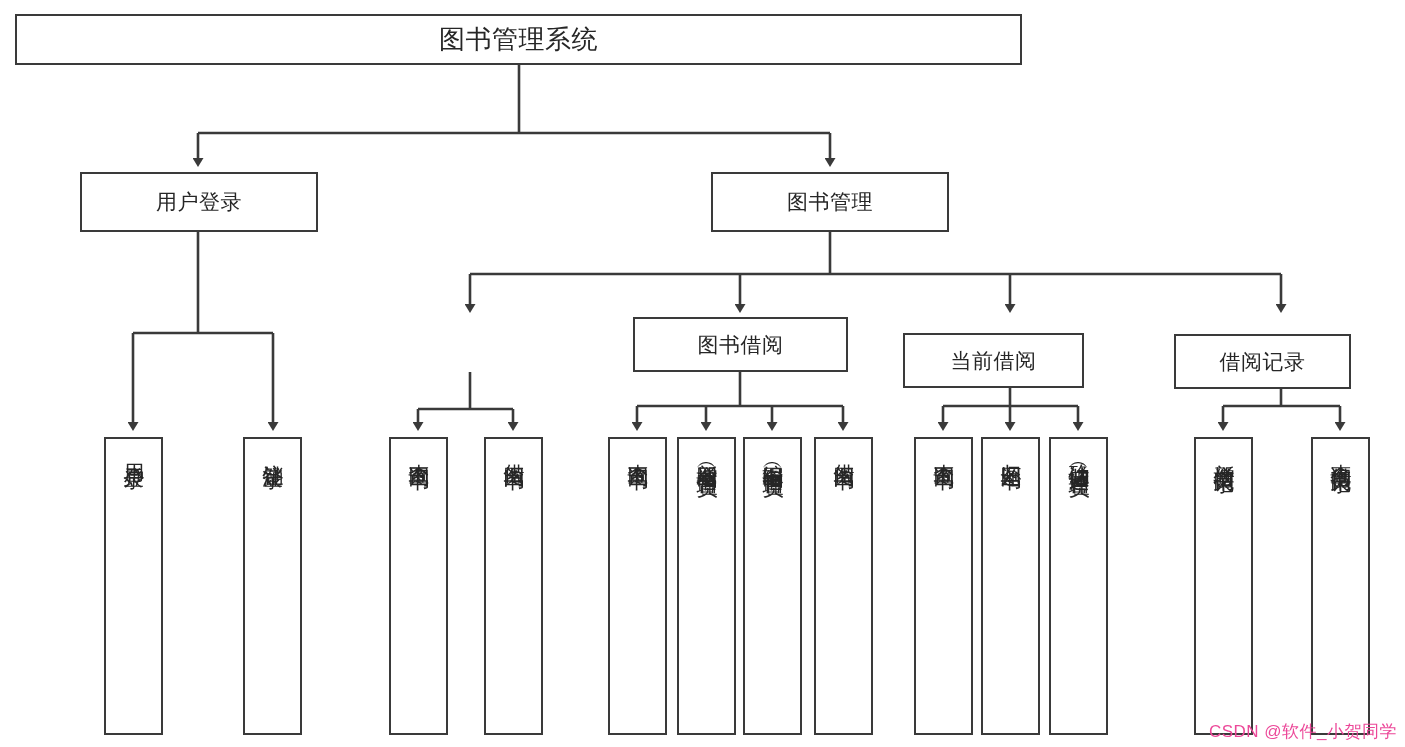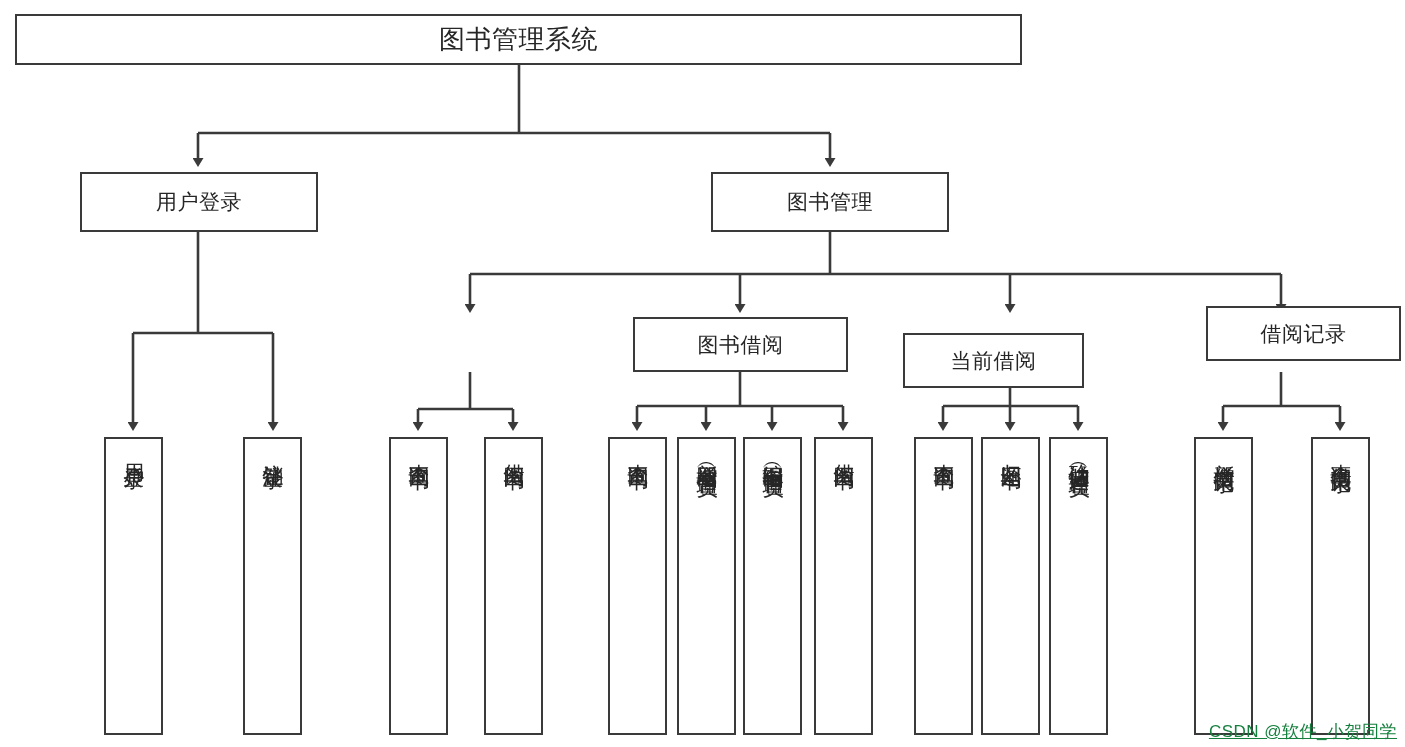--- a/index.html
+++ b/index.html
@@ -53,24 +53,23 @@
     color: #262626;
   }
   .node.title-node {
     font-size: 26px;
   }
   .watermark {
     position: absolute;
     right: 8px;
     bottom: 4px;
     font-size: 17px;
-    color: #15803d;
+    color: #ec4899;
     letter-spacing: 0.5px;
     white-space: nowrap;
-    text-decoration: underline;
   }
 </style>
 </head>
 <body>
 
 <div id="canvas">
 
   <svg id="edges" viewBox="0 0 1405 747">
     <defs>
       <marker id="arrow" markerWidth="10" markerHeight="11" refX="2" refY="5.5" orient="auto" markerUnits="userSpaceOnUse">
@@ -150,21 +149,21 @@
 
 
   <div class="node horiz" style="left:633px; top:317px; width:215px; height:55px;text-align:right;">
     <span>图书借阅</span>
   </div>
 
   <div class="node horiz" style="left:903px; top:333px; width:181px; height:55px;">
     <span>当前借阅</span>
   </div>
 
-  <div class="node horiz" style="left:1174px; top:306px; width:195px; height:55px;margin-left:32px;">
+  <div class="node horiz" style="left:1174px; top:334px; width:177px; height:55px;">
     <span>借阅记录</span>
   </div>
 
   <div class="node vert" style="left:104px; top:437px; width:59px; height:298px;">
     <span class="vlabel">用户登录</span>
   </div>
 
   <div class="node vert" style="left:243px; top:437px; width:59px; height:298px;">
     <span class="vlabel">注销登录</span>
   </div>

